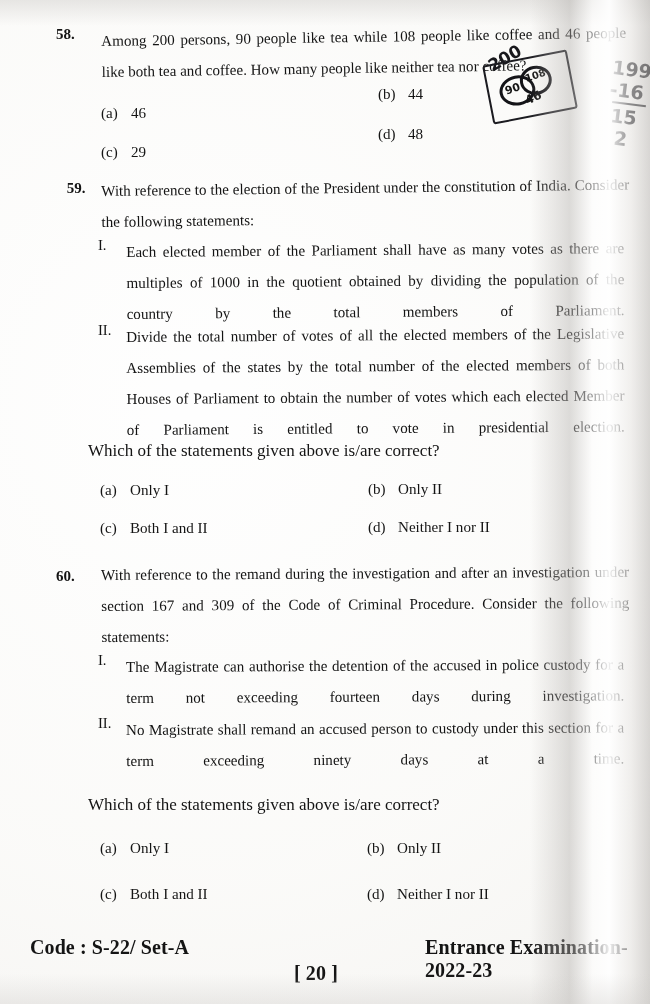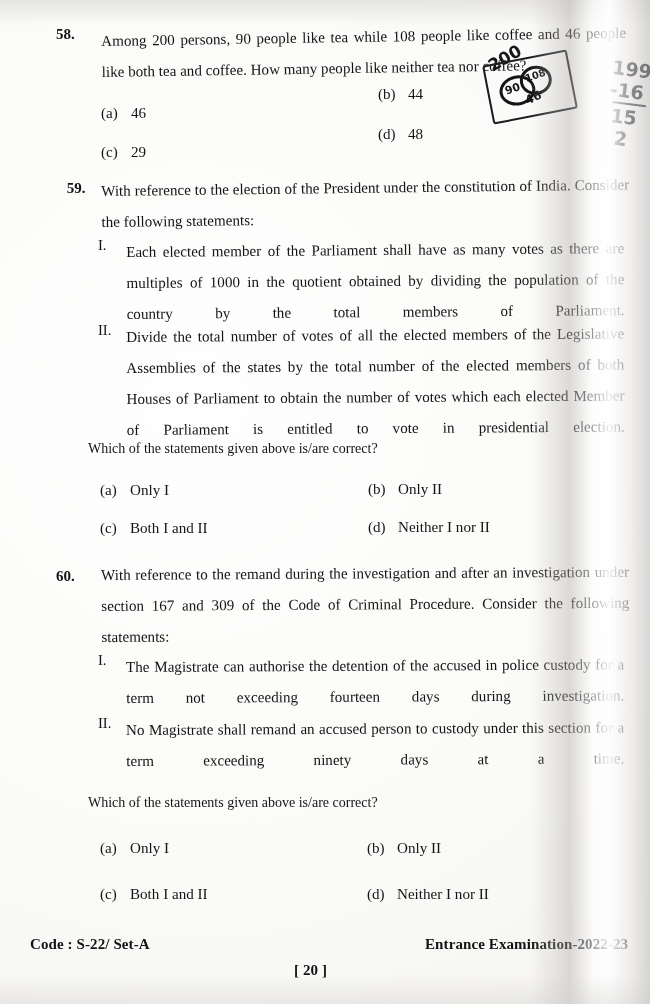--- a/index.html
+++ b/index.html
@@ -103,41 +103,41 @@
   }
   .st-text::after {
     content: "";
     display: inline-block;
     width: 100%;
   }
 
   .whichline {
     position: absolute;
     left: 88px;
-    font-size: 14px;
+    font-size: 17px;
   }
 
   .options {
     position: absolute;
     left: 0;
     width: 650px;
   }
   .opt {
     position: absolute;
     font-size: 15.1px;
     white-space: nowrap;
   }
   .opt .marker { display: inline-block; width: 30px; }
 
   
   .footer-item {
     position: absolute;
     font-family: "Liberation Serif", "DejaVu Serif", serif;
     font-weight: bold;
-    font-size: 15px;
+    font-size: 20px;
     letter-spacing: 0.1px;
   }
 
   
   .hand {
     position: absolute;
     font-family: "DejaVu Sans", sans-serif;
     color: #18181c;
     pointer-events: none;
   }

